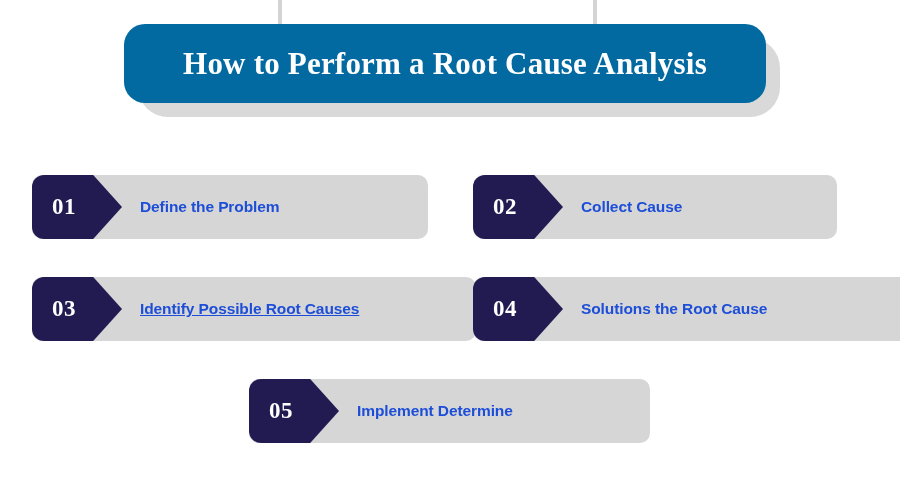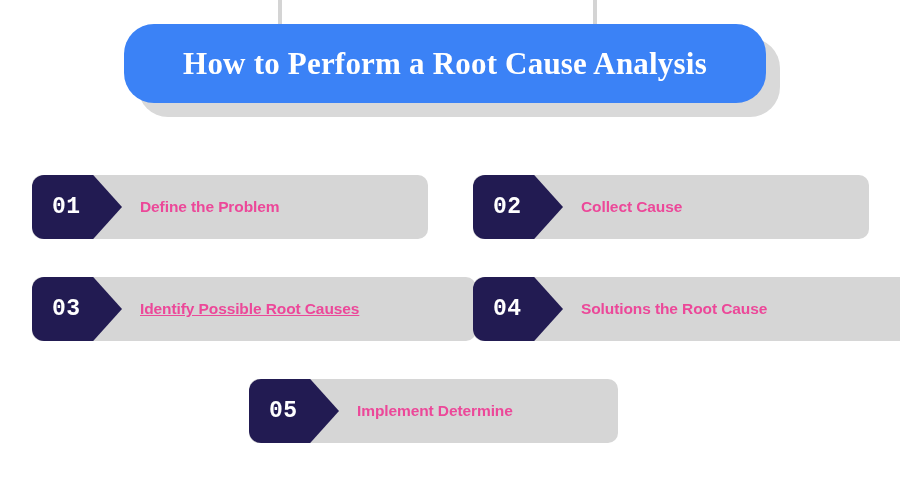--- a/index.html
+++ b/index.html
@@ -38,22 +38,22 @@
   }
 
   
   .banner-shadow {
     position: absolute;
     background: #d9d9d9;
     border-radius: 30px;
   }
   .banner {
     position: absolute;
-    background: #3b82f6;
-    border-radius: 30px;
+    background: #0369a1;
+    border-radius: 21px;
     display: flex;
     align-items: center;
     justify-content: center;
   }
   .banner-title {
     color: #ffffff;
     font-family: "Liberation Serif", serif;
     font-weight: bold;
     font-size: 31px;
     letter-spacing: 0.2px;
@@ -93,35 +93,35 @@
     width: 90px;
     height: 64px;
     background: #221b52;
     border-radius: 12px 0 0 12px;
     -webkit-clip-path: polygon(0 0, 68% 0, 100% 50%, 68% 100%, 0 100%);
     clip-path: polygon(0 0, 68% 0, 100% 50%, 68% 100%, 0 100%);
   }
   .step-num {
     position: relative;
     z-index: 2;
-    font-family: Liberation Mono, monospace;
+    font-family: Liberation Serif, serif;
     font-weight: bold;
     font-size: 23px;
     letter-spacing: 0.5px;
     color: #ffffff;
   }
   .step-label {
     position: absolute;
     top: 0;
     height: 64px;
     left: 108px;
     right: 14px;
     display: flex;
     align-items: center;
-    color: #ec4899;
+    color: #1d4ed8;
     font-family: "Liberation Sans", sans-serif;
     font-weight: bold;
     font-size: 15.5px;
     letter-spacing: -0.1px;
     line-height: 1.32;
   }
   .step-label.wrap {
     padding-right: 90px;
     text-decoration: underline;
   }
@@ -145,21 +145,21 @@
 
   <div class="step" style="left:32px; top:175px; width:396px;">
     <div class="step-bar"></div>
     <div class="step-badge">
       <div class="badge-shape"></div>
       <span class="step-num">01</span>
     </div>
     <div class="step-label">Define the Problem</div>
   </div>
 
-  <div class="step" style="left:473px; top:175px; width:396px;">
+  <div class="step" style="left:473px; top:175px; width:364px;">
     <div class="step-bar"></div>
     <div class="step-badge">
       <div class="badge-shape"></div>
       <span class="step-num">02</span>
     </div>
     <div class="step-label">Collect Cause</div>
   </div>
 
   <div class="step" style="left:32px; top:277px; width:444px;">
     <div class="step-bar"></div>
@@ -172,21 +172,21 @@
 
   <div class="step" style="left:473px; top:277px; width:444px;">
     <div class="step-bar"></div>
     <div class="step-badge">
       <div class="badge-shape"></div>
       <span class="step-num">04</span>
     </div>
     <div class="step-label">Solutions the Root Cause</div>
   </div>
 
-  <div class="step" style="left:249px; top:379px; width:369px;">
+  <div class="step" style="left:249px; top:379px; width:401px;">
     <div class="step-bar"></div>
     <div class="step-badge">
       <div class="badge-shape"></div>
       <span class="step-num">05</span>
     </div>
     <div class="step-label">Implement Determine</div>
   </div>
 
 </div>
 

